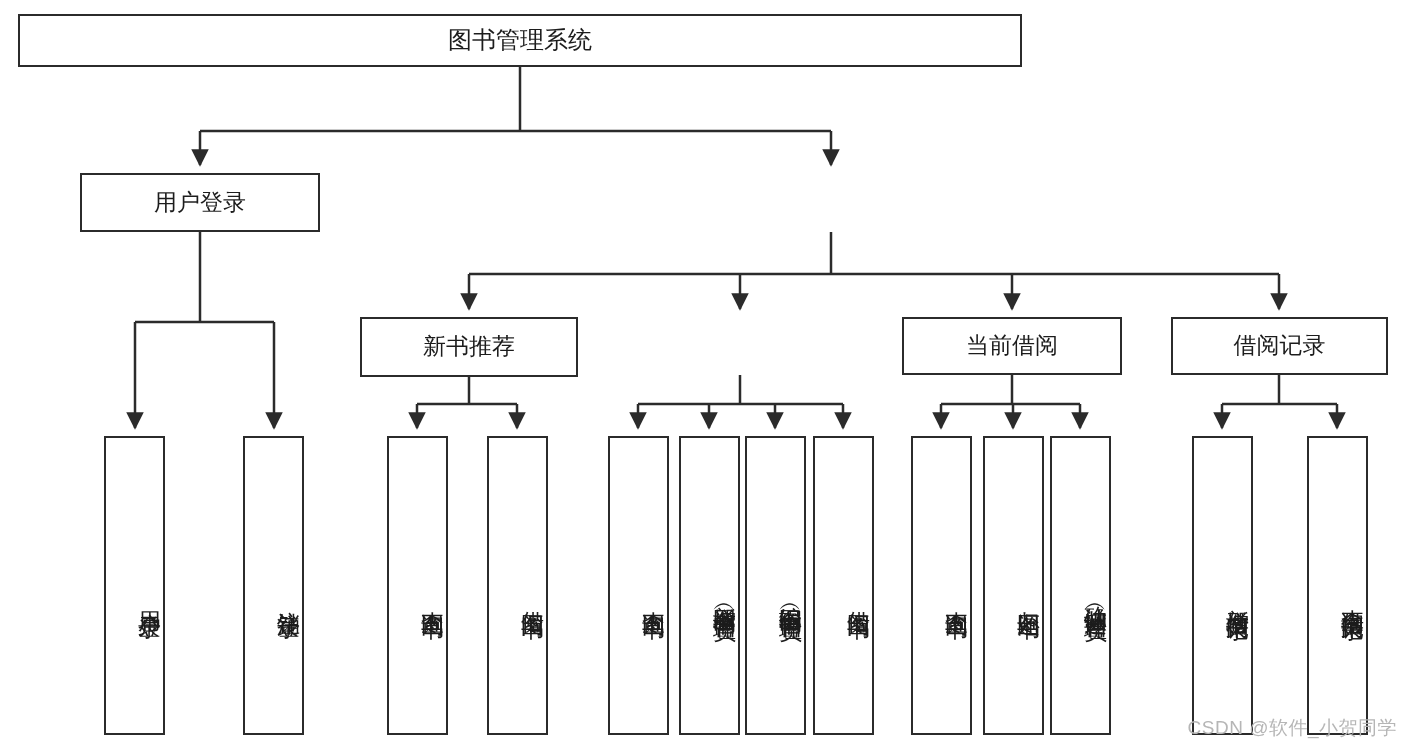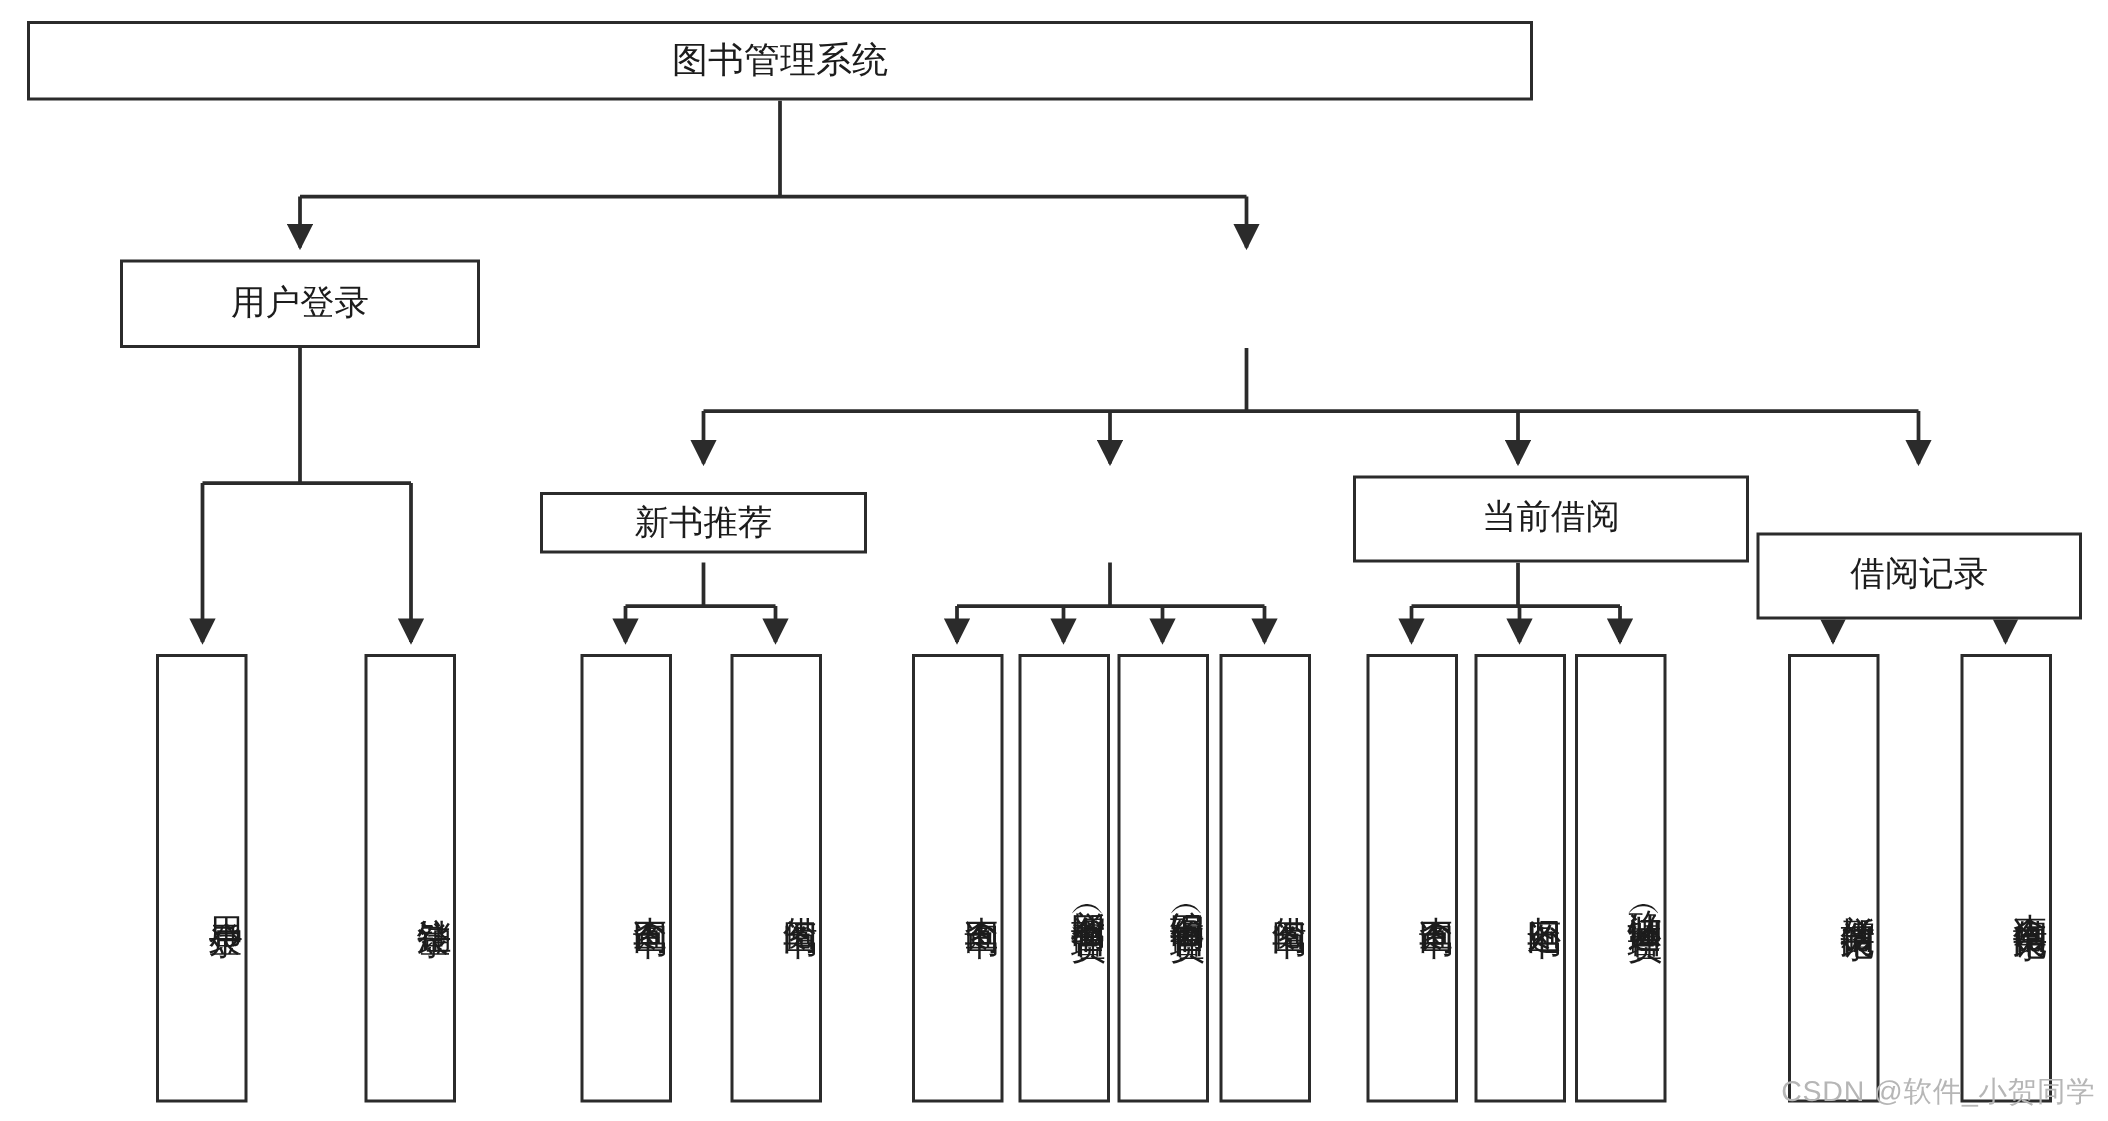--- a/index.html
+++ b/index.html
@@ -121,23 +121,23 @@
       <path d="M 1222 404 L 1337 404"></path>
       <path d="M 1222 404 L 1222 428" marker-end="url(#arrow)"></path>
       <path d="M 1337 404 L 1337 428" marker-end="url(#arrow)"></path>
     </g>
   </svg>
 
   <div class="node root" style="left: 18px; top: 14px; width: 1004px; height: 53px;">图书管理系统</div>
 
   <div class="node horiz" style="left: 80px; top: 173px; width: 240px; height: 59px;">用户登录</div>
 
-  <div class="node horiz" style="left: 360px; top: 328px; width: 218px; height: 41px; font-family: Liberation Serif, serif;">新书推荐</div>
-  <div class="node horiz" style="left: 902px; top: 317px; width: 264px; height: 58px;">当前借阅</div>
-  <div class="node horiz" style="left: 1171px; top: 317px; width: 217px; height: 58px; margin-top: 38px;">借阅记录</div>
+  <div class="node horiz" style="left: 360px; top: 317px; width: 218px; height: 60px;">新书推荐</div>
+  <div class="node horiz" style="left: 902px; top: 317px; width: 220px; height: 58px;">当前借阅</div>
+  <div class="node horiz" style="left: 1171px; top: 317px; width: 217px; height: 58px;">借阅记录</div>
 
   <div class="node vert" style="left: 104px; top: 436px; width: 61px; height: 299px;">用户登录</div>
   <div class="node vert" style="left: 243px; top: 436px; width: 61px; height: 299px;">注销登录</div>
 
   <div class="node vert" style="left: 387px; top: 436px; width: 61px; height: 299px;">查询图书</div>
   <div class="node vert" style="left: 487px; top: 436px; width: 61px; height: 299px;">借阅图书</div>
 
   <div class="node vert" style="left: 608px; top: 436px; width: 61px; height: 299px;">查询图书</div>
   <div class="node vert" style="left: 679px; top: 436px; width: 61px; height: 299px;">新增图书（管理员）</div>
   <div class="node vert" style="left: 745px; top: 436px; width: 61px; height: 299px;">编辑图书（管理员）</div>

